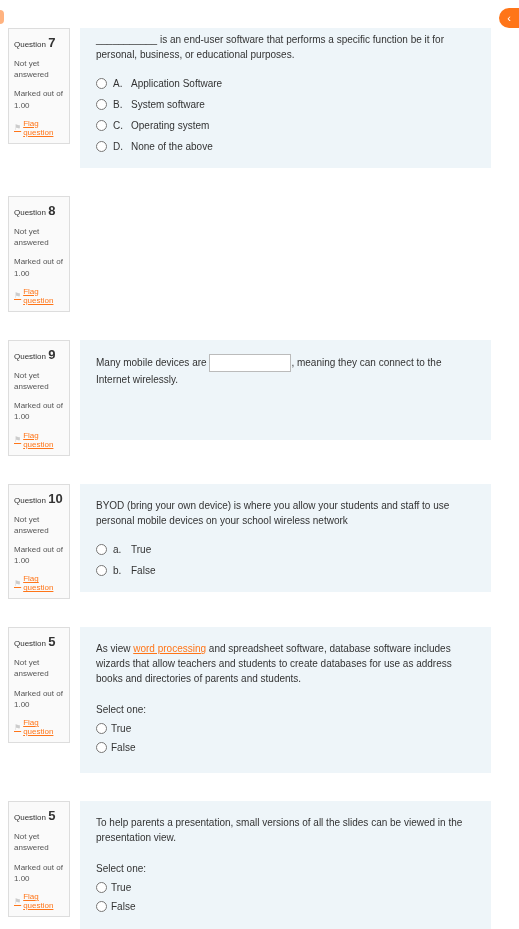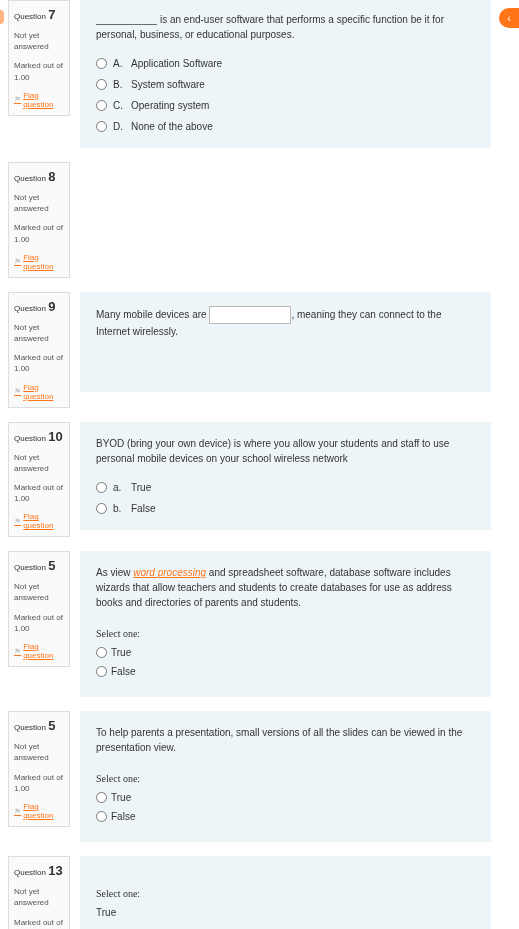--- a/index.html
+++ b/index.html
@@ -39,20 +39,21 @@
       border-radius: 0 7px 7px 0;
     }
     .questions-container {
       padding: 0 8px;
     }
     .question-block {
       display: flex;
       gap: 10px;
       margin-bottom: 14px;
       align-items: flex-start;
+      margin-top: 28px;
     }
     .question-sidebar {
       width: 62px;
       min-width: 62px;
       border: 1px solid #ddd;
       background: #fafafa;
       padding: 6px 5px;
       font-size: 8px;
       color: #555;
     }
@@ -90,21 +91,21 @@
     .question-content {
       flex: 1;
       background: #eef5f9;
       padding: 14px 16px;
       min-height: 100px;
       font-size: 10px;
       color: #333;
       line-height: 1.5;
     }
     .question-content.q7 {
-      padding-top: 12px;
+      padding-top: 4px;
     }
     .question-text {
       margin-bottom: 14px;
     }
     .options-list {
       display: flex;
       flex-direction: column;
       gap: 6px;
     }
     .option-row {
@@ -124,26 +125,24 @@
       background: #fff;
       height: 18px;
       width: 82px;
       padding: 2px 4px;
       font-size: 10px;
       vertical-align: middle;
     }
     .link-text {
       color: #ff7518;
       text-decoration: underline;
-      font-style: italic;
     }
     .select-one {
       margin-top: 16px;
       margin-bottom: 4px;
-      font-family: Liberation Serif, serif;
     }
     .tf-row {
       display: flex;
       align-items: center;
       gap: 4px;
       margin-bottom: 4px;
     }
     .tf-row input[type="radio"] {
       width: 11px;
       height: 11px;

